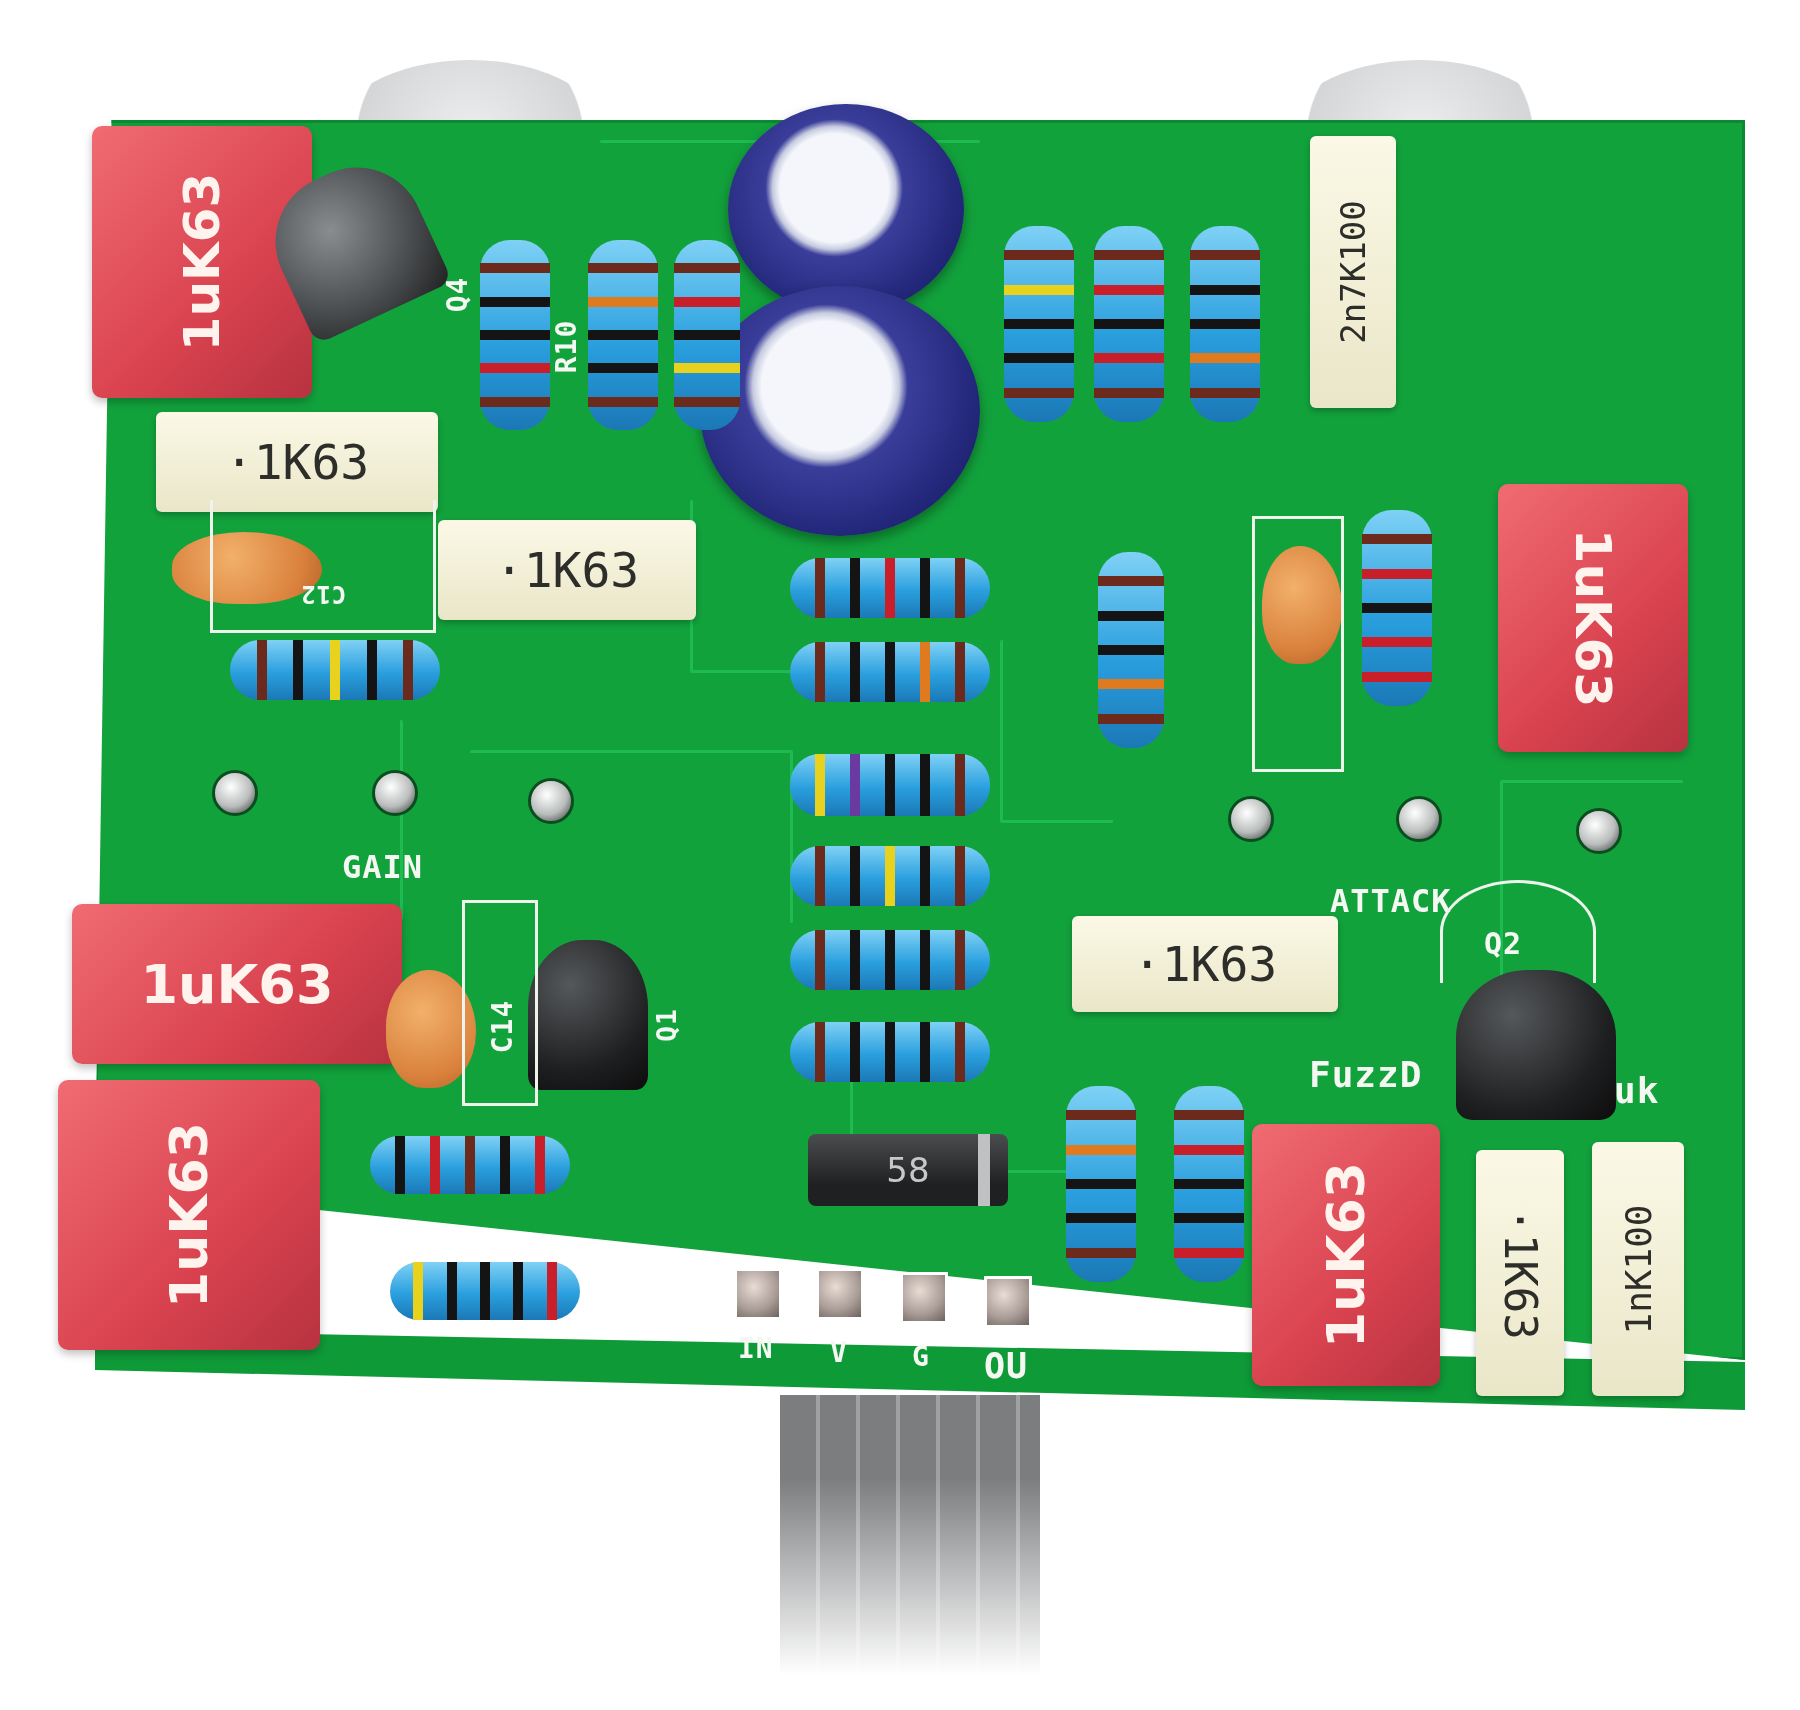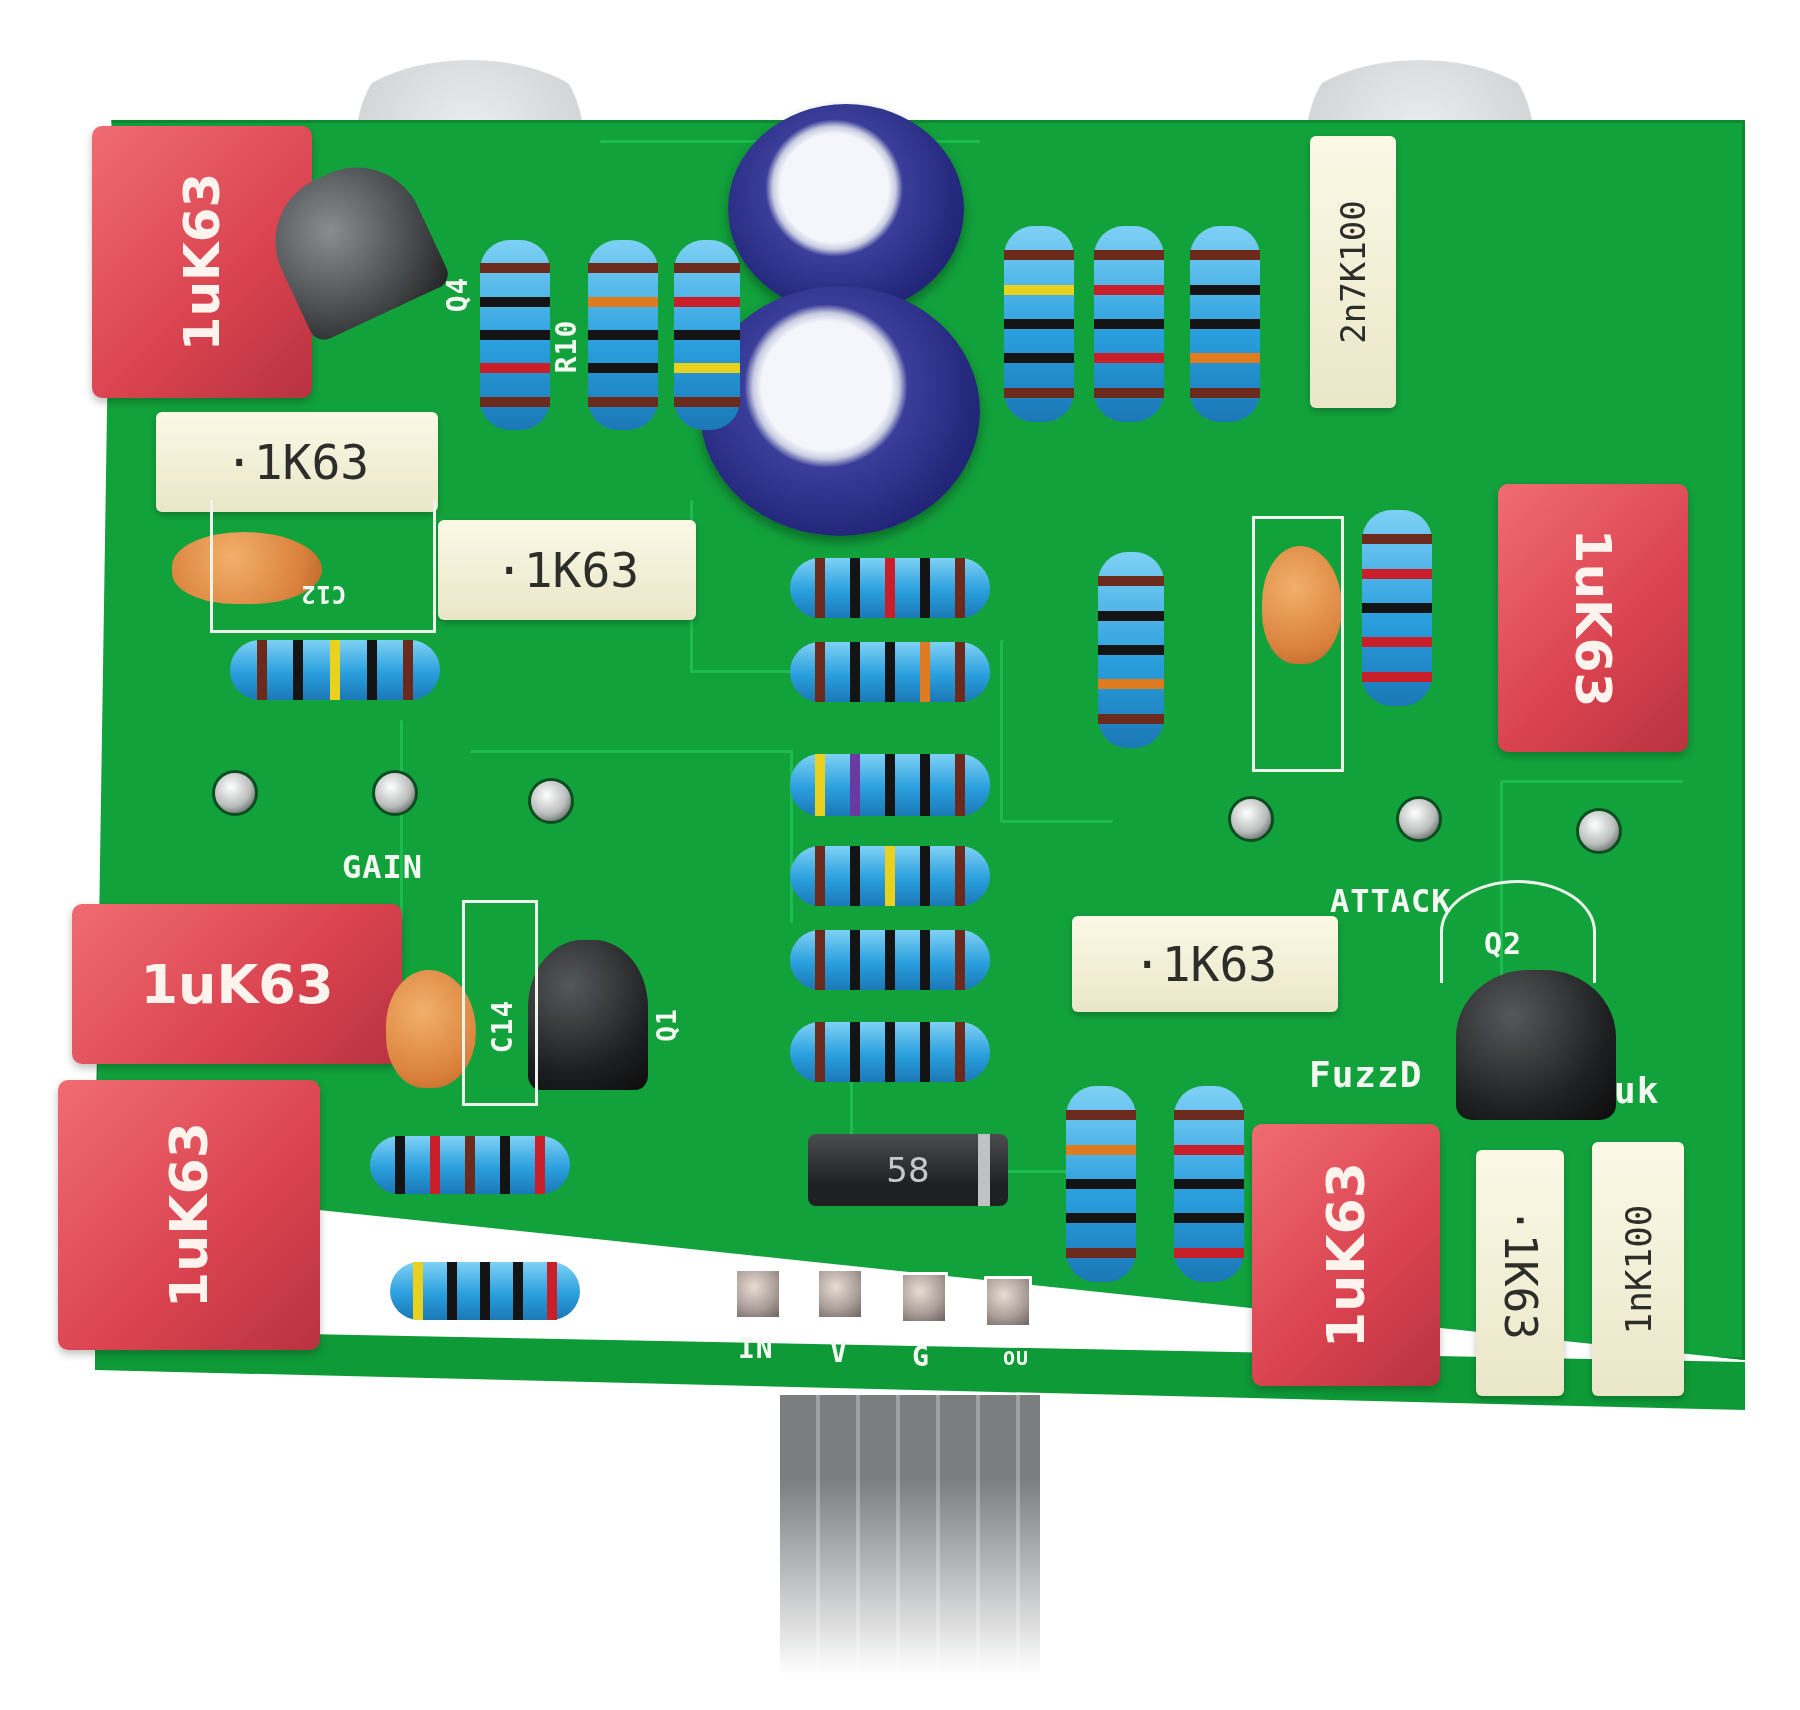--- a/index.html
+++ b/index.html
@@ -260,20 +260,20 @@
   <div class="silk" style="left:440px;top:278px;font-size:28px;transform:rotate(-90deg);">Q4</div>
   <div class="silk" style="left:540px;top:330px;font-size:28px;transform:rotate(-90deg);">R10</div>
   <div class="silk" style="left:476px;top:1010px;font-size:28px;transform:rotate(-90deg);">C14</div>
   <div class="silk" style="left:650px;top:1010px;font-size:26px;transform:rotate(-90deg);">Q1</div>
   <div class="silk" style="left:300px;top:580px;font-size:24px;transform:rotate(180deg);">C12</div>
   <div class="silk" style="left:1296px;top:1054px;font-size:36px;margin-left:13px;">FuzzD</div>
   <div class="silk" style="left:1614px;top:1070px;font-size:36px;">uk</div>
   <div class="silk" style="left:738px;top:1332px;font-size:28px;">IN</div>
   <div class="silk" style="left:830px;top:1336px;font-size:28px;">V</div>
   <div class="silk" style="left:912px;top:1340px;font-size:28px;">G</div>
-  <div class="silk" style="left:984px;top:1346px;font-size:20px;margin-left:19px;">OU</div>
+  <div class="silk" style="left:984px;top:1346px;font-size:35px;">OU</div>
 
   <div class="silk-box" style="left:210px;top:500px;width:220px;height:130px;border-top:none;"></div>
   <div class="silk-box" style="left:462px;top:900px;width:70px;height:200px;"></div>
   <div class="silk-box" style="left:1252px;top:516px;width:86px;height:250px;"></div>
   <div class="silk-box" style="left:1440px;top:880px;width:150px;height:100px;border-radius:50% 50% 0 0;border-bottom:none;"></div>
 
 </div>
 
 </body></html>

